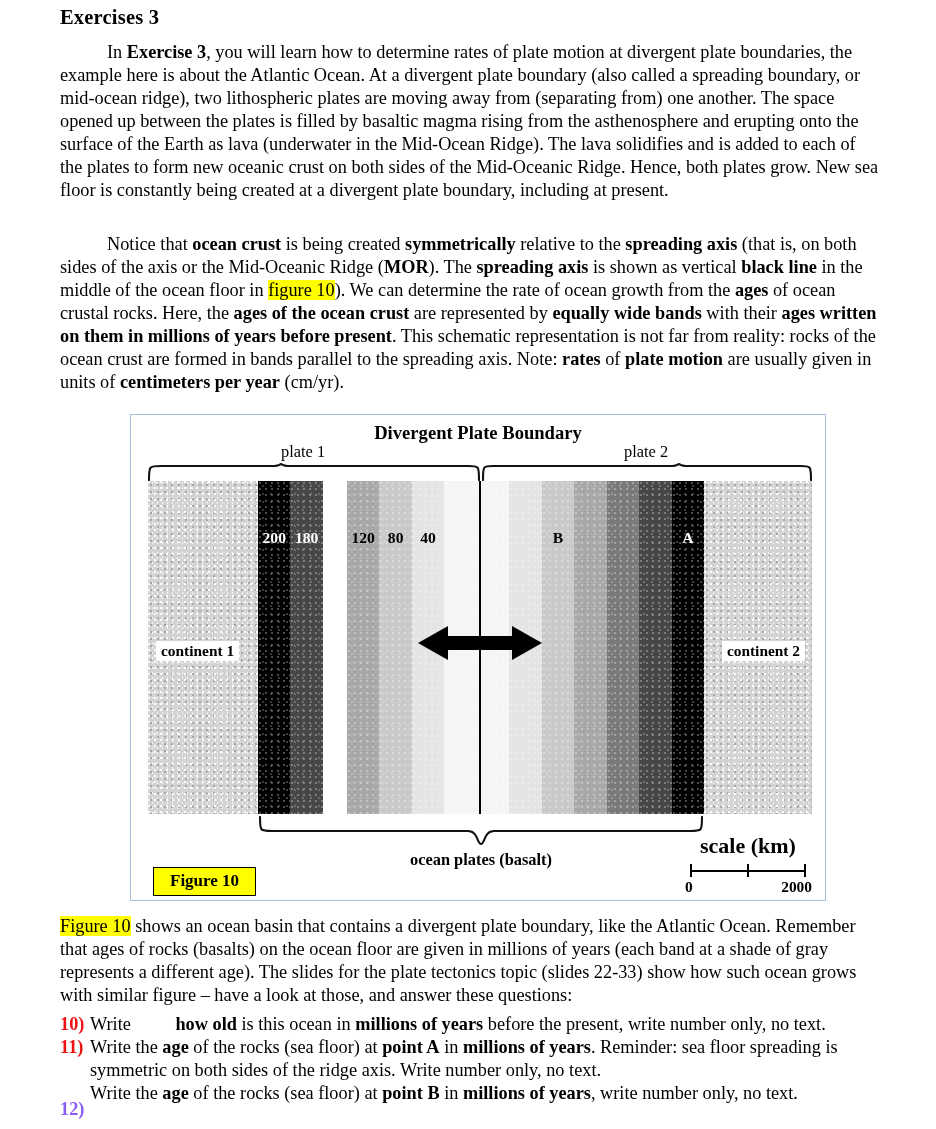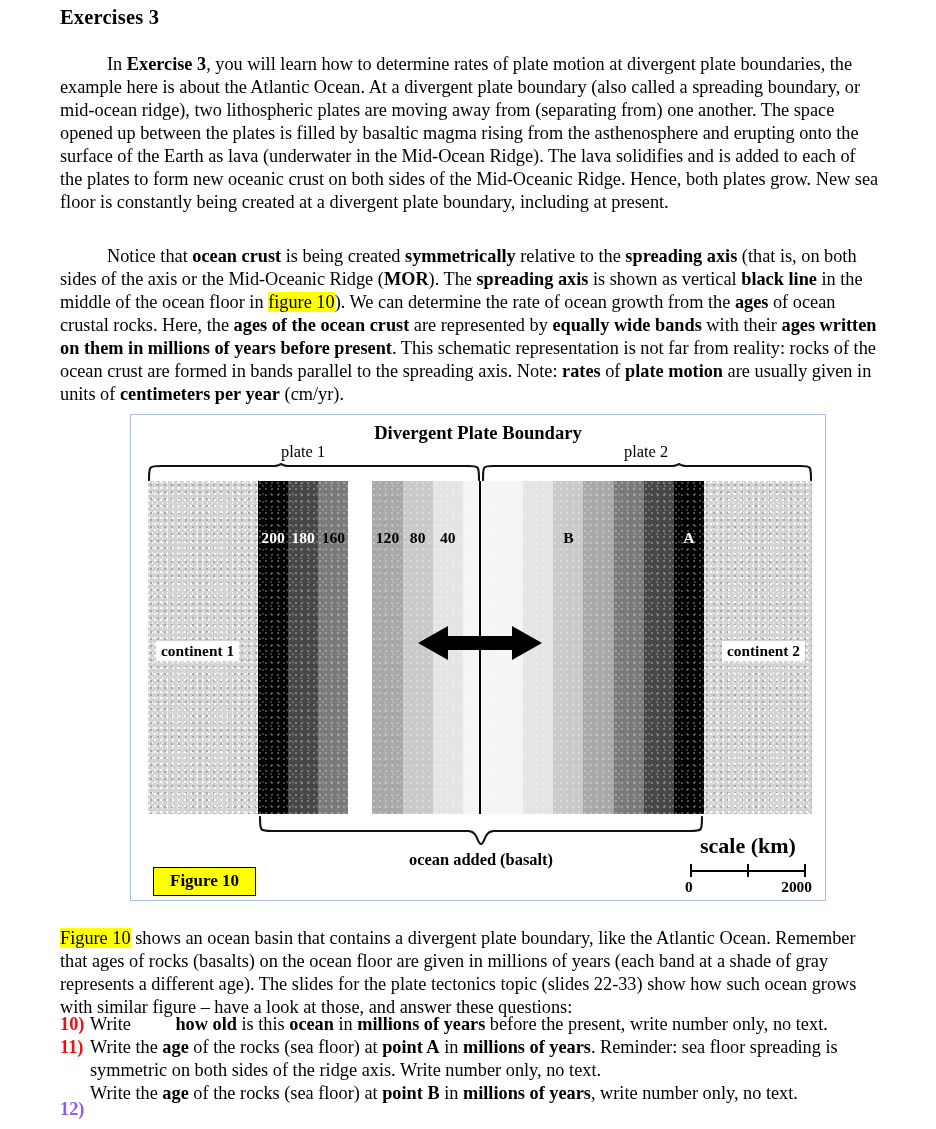--- a/index.html
+++ b/index.html
@@ -30,21 +30,20 @@
     letter-spacing: 0.2px;
   }
 
   .para {
     position: absolute;
     left: 60px;
     width: 820px;
     font-size: 18.3px;
     line-height: 23.0px;
     text-align: left;
-    margin-top: 12px;
   }
   .para.p1 { top: 41px; }
   .para.p2 { top: 233px; }
 
   .para .ind { display: inline-block; width: 47px; }
   .hl { background: #ffff00; }
 
   
   .figure-frame {
     position: absolute;
@@ -308,23 +307,20 @@
         <div class="continent-label cl2">continent 2</div>
       </div>
 
       <div class="ocean" id="ocean-bands">
           <div class="band" style="background-color: rgb(0, 0, 0);">
             <span class="band-label" style="color: rgb(255, 255, 255);">200</span>
           </div>
           <div class="band" style="background-color: rgb(71, 71, 71);">
             <span class="band-label" style="color: rgb(255, 255, 255);">180</span>
           </div>
-          <div class="band" style="background-color: rgb(122, 122, 122);">
-            <span class="band-label" style="color: rgb(0, 0, 0);">160</span>
-          </div>
           <div class="band" style="background-color: rgb(168, 168, 168); margin-left: 24px;">
             <span class="band-label" style="color: rgb(0, 0, 0);">120</span>
           </div>
           <div class="band" style="background-color: rgb(201, 201, 201);">
             <span class="band-label" style="color: rgb(0, 0, 0);">80</span>
           </div>
           <div class="band" style="background-color: rgb(228, 228, 228);">
             <span class="band-label" style="color: rgb(0, 0, 0);">40</span>
           </div>
           <div class="band" style="background-color: rgb(245, 245, 245);"></div>
@@ -349,21 +345,21 @@
         </svg>
       </div>
     </div>
 
     <div class="brace-bottom">
       <svg width="446" height="30" viewBox="0 0 446 30" preserveAspectRatio="none">
         <path d="M2,1 C2,15 2,15 14,15 L210,15 C220,15 219,28 223,28 C227,28 226,15 236,15 L432,15 C444,15 444,15 444,1" fill="none" stroke="#111" stroke-width="2.1" stroke-linecap="round"></path>
       </svg>
     </div>
 
-    <div class="ocean-floor-label">ocean added (basalt)</div>
+    <div class="ocean-floor-label">ocean plates (basalt)</div>
 
     <div class="figure-tag">Figure 10</div>
 
     <div class="scale-box">
       <div class="scale-title">scale (km)</div>
       <div class="scale-ruler">
         <div class="bar"></div>
         <div class="tick t0"></div>
         <div class="tick tm"></div>
         <div class="tick t2"></div>
@@ -374,18 +370,18 @@
       </div>
     </div>
 
   </div>
 
   <div class="para p3">
     <span><span class="hl">Figure 10</span><span> shows an ocean basin that contains a divergent plate boundary, like the Atlantic Ocean. Remember that ages of rocks (basalts) on the ocean floor are given in millions of years (each band at a shade of gray represents a different age). The slides for the plate tectonics topic (slides 22-33) show how such ocean grows with similar figure – have a look at those, and answer these questions:</span></span>
   </div>
 
   <div class="qlist" id="question-list">
-      <div class="qrow"><span class="qnum" style="color: rgb(238, 17, 17);">10)</span><span><span>Write </span><span style="font-weight: bold; margin-left: 40px;">how old</span><span> is this </span><span style="font-weight: bold;">ocean</span><span> in </span><span style="font-weight: bold;">millions of years</span><span> before the present, write number only, no text.</span></span></div>
+      <div class="qrow"><span class="qnum" style="color: rgb(238, 17, 17);">10)</span><span><span>Write </span><span style="font-weight: bold; margin-left: 40px;">how old</span><span> is this </span><span style="font-weight: normal;">ocean</span><span> in </span><span style="font-weight: bold;">millions of years</span><span> before the present, write number only, no text.</span></span></div>
       <div class="qrow"><span class="qnum" style="color: rgb(238, 17, 17);">11)</span><span><span>Write the </span><span style="font-weight: bold;">age</span><span> of the rocks (sea floor) at </span><span style="font-weight: bold;">point A</span><span> in </span><span style="font-weight: bold;">millions of years</span><span>. Reminder: sea floor spreading is symmetric on both sides of the ridge axis. Write number only, no text.</span></span></div>
       <div class="qrow"><span class="qnum" style="color: #8b5cf6; margin-top: 16px;">12)</span><span><span>Write the </span><span style="font-weight: bold;">age</span><span> of the rocks (sea floor) at </span><span style="font-weight: bold;">point B</span><span> in </span><span style="font-weight: bold;">millions of years</span><span>, write number only, no text.</span></span></div>
     </div>
 
 </div>
 
 </body></html>

